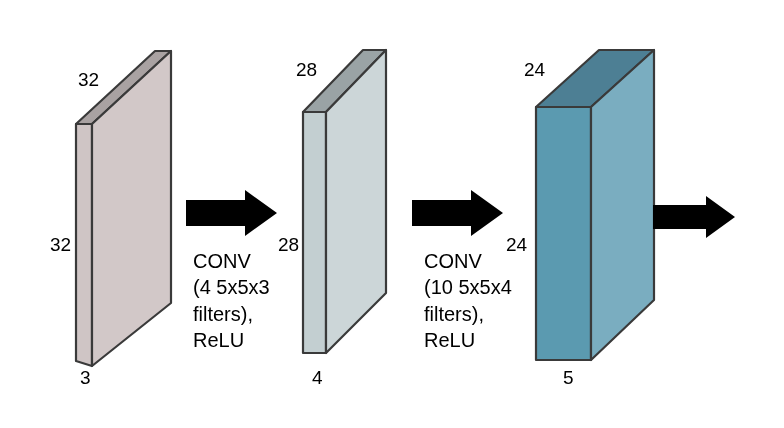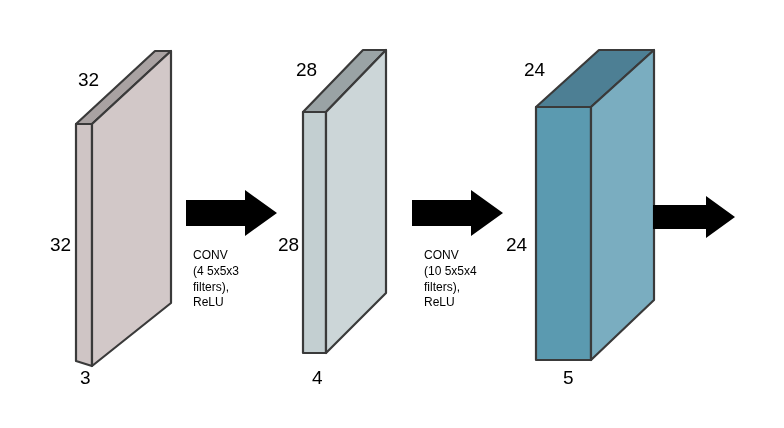--- a/index.html
+++ b/index.html
@@ -29,21 +29,21 @@
     position: absolute;
     font-family: "Liberation Sans", sans-serif;
     font-size: 19px;
     color: #000000;
     white-space: nowrap;
     line-height: 1;
   }
   .op-label {
     position: absolute;
     font-family: "Liberation Sans", sans-serif;
-    font-size: 12px;
+    font-size: 20px;
     color: #000000;
     line-height: 1.32;
     white-space: pre;
   }
 </style>
 </head>
 <body>
 
 <div id="canvas">
 

